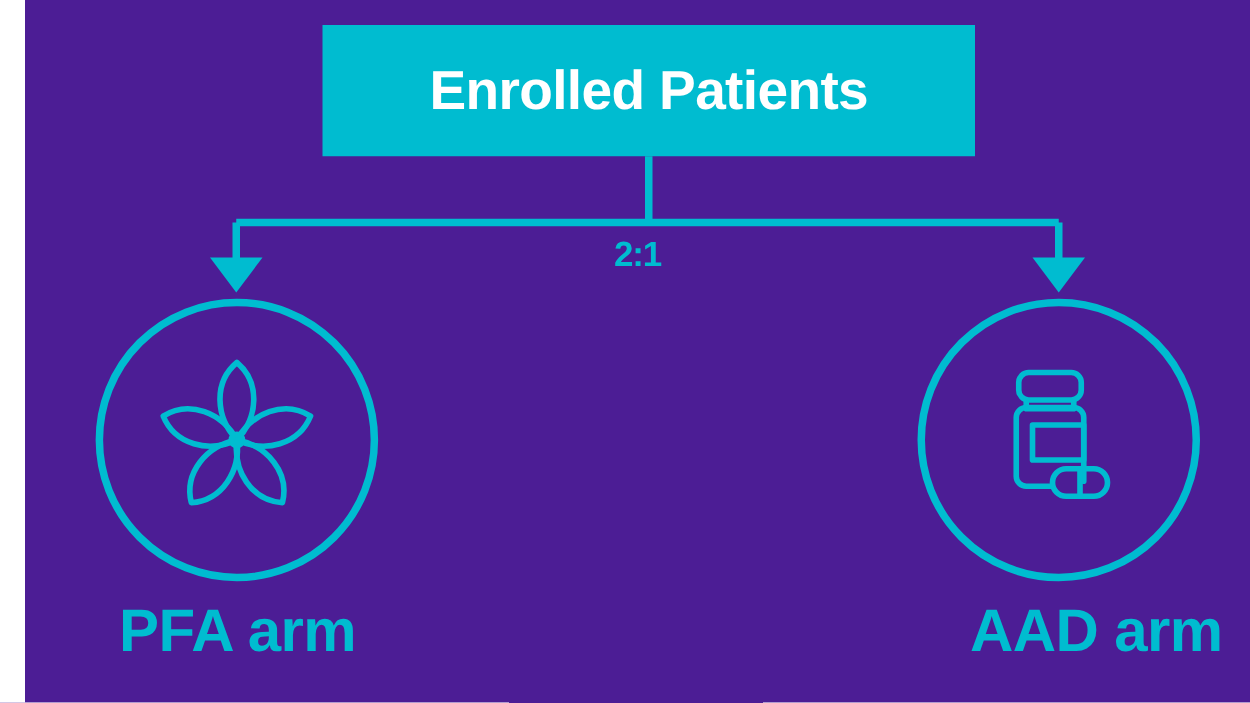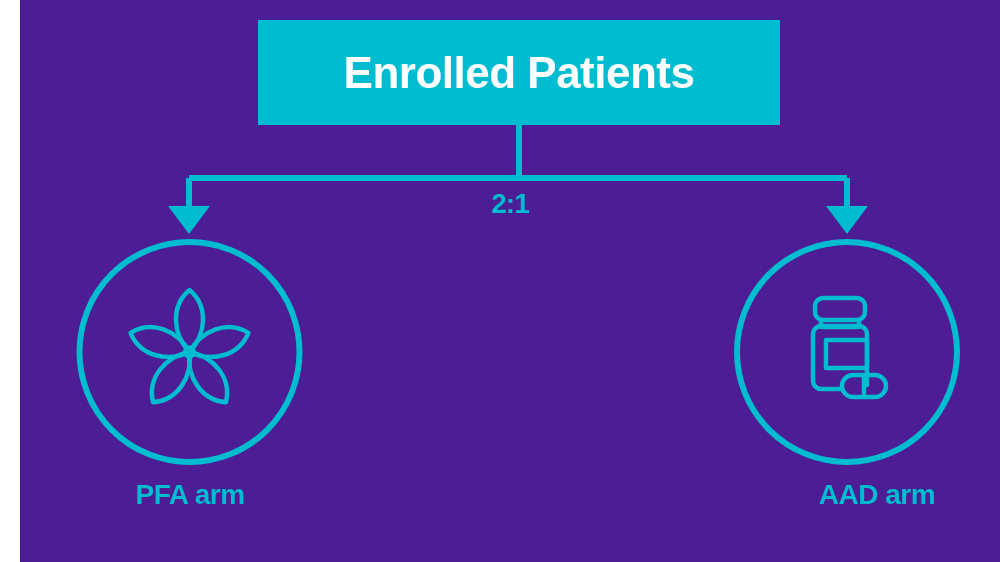--- a/index.html
+++ b/index.html
@@ -58,21 +58,21 @@
     letter-spacing: -1px;
     line-height: 1;
   }
   .arm-label {
     position: absolute;
     top: 480px;
     width: 300px;
     text-align: center;
     color: #00BCD0;
     font-family: "Liberation Sans", sans-serif;
-    font-size: 28px;
+    font-size: 48px;
     font-weight: bold;
     letter-spacing: -0.5px;
     line-height: 1.1;
     white-space: nowrap;
   }
   .arm-label.left  { left: 20px; }
   .arm-label.right { left: 707px; }
 </style>
 </head>
 <body>

